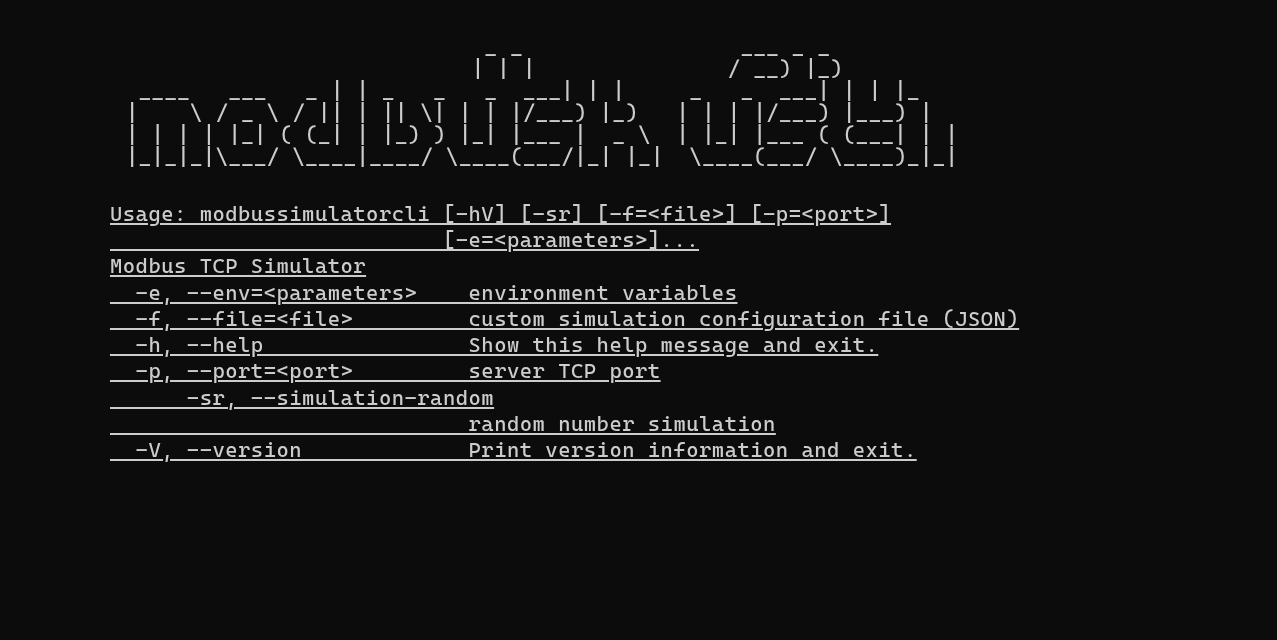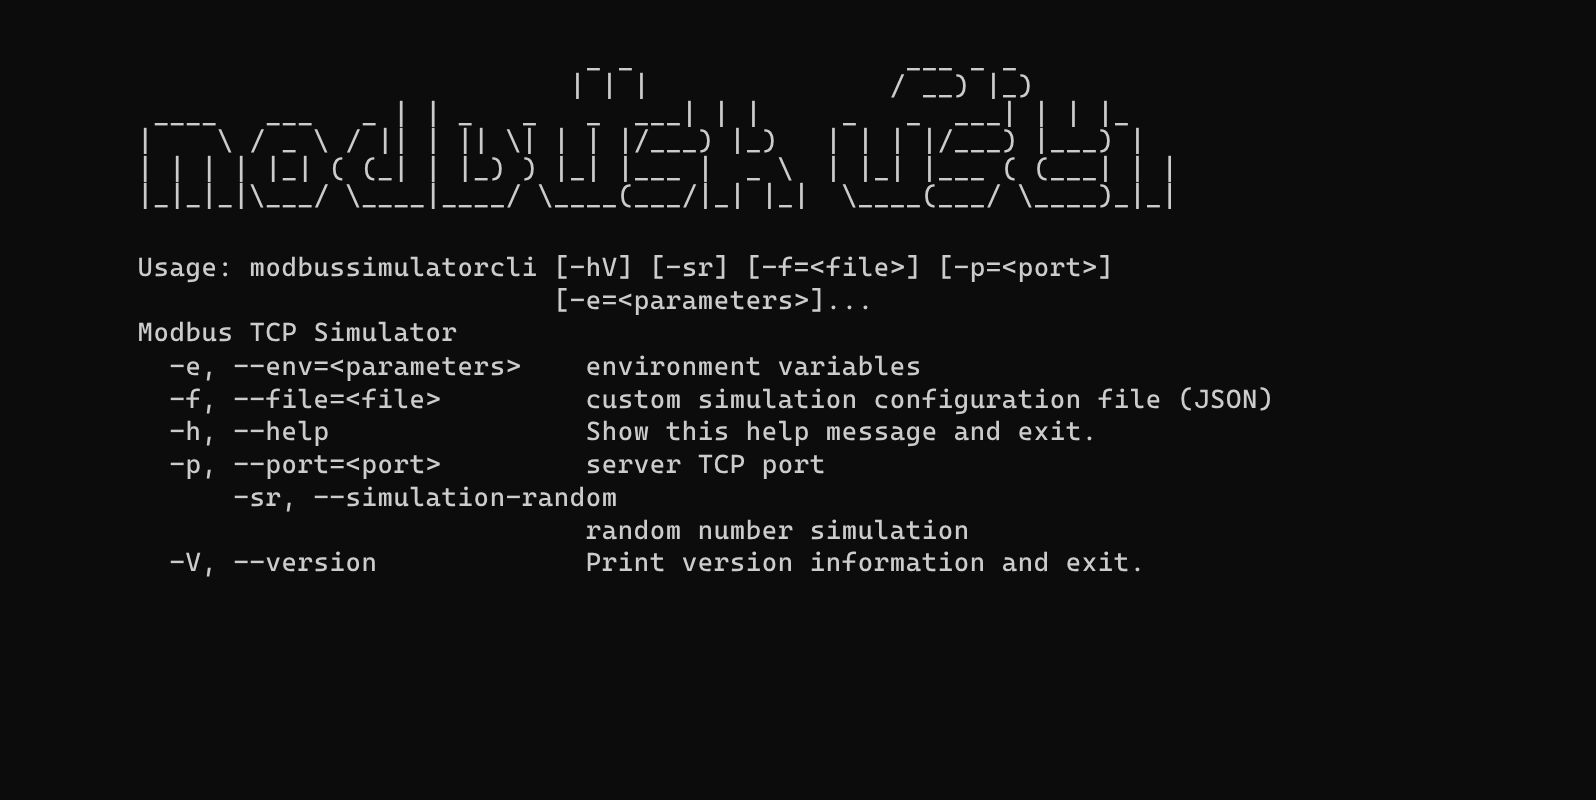--- a/index.html
+++ b/index.html
@@ -21,23 +21,25 @@
     line-height: 1.25;
     letter-spacing: 0.5px;
     padding: 0 0 0 0;
     white-space: pre;
   }
   .ascii-art {
     padding: 10px 0 0 110px;
     font-size: 21px;
     line-height: 1.05;
     letter-spacing: 0.5px;
+    margin-left: 16px;
   }
   .help-block {
     padding: 6px 0 0 110px;
+    text-decoration: underline;
   }
 </style>
 </head>
 <body>
 
 <div class="terminal">
 <div class="ascii-art">                            _ _                 ___ _ _
                            | | |               / __) |_)
  ____   ___   _ | | _   _   _  ___| | |     _   _  ___| | | |_
 |    \ / _ \ / || | || \| | | |/___) |_)   | | | |/___) |___) |

